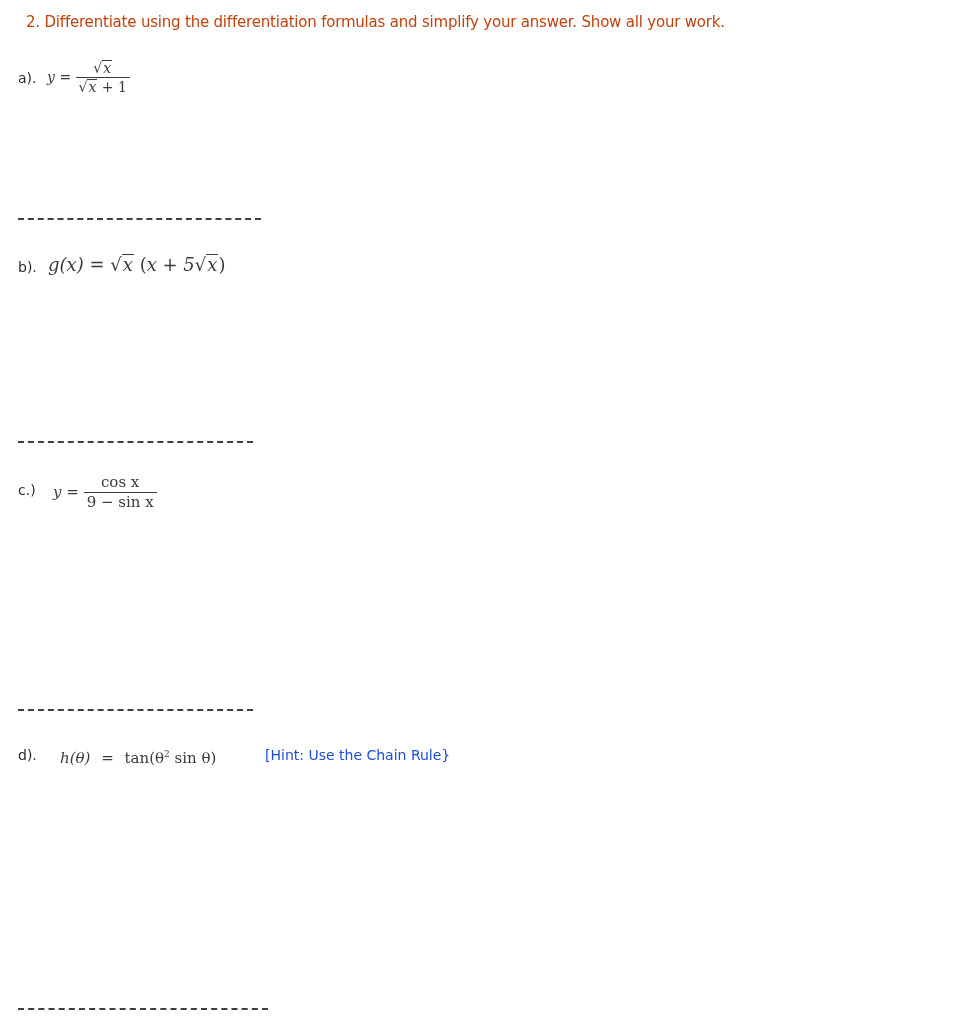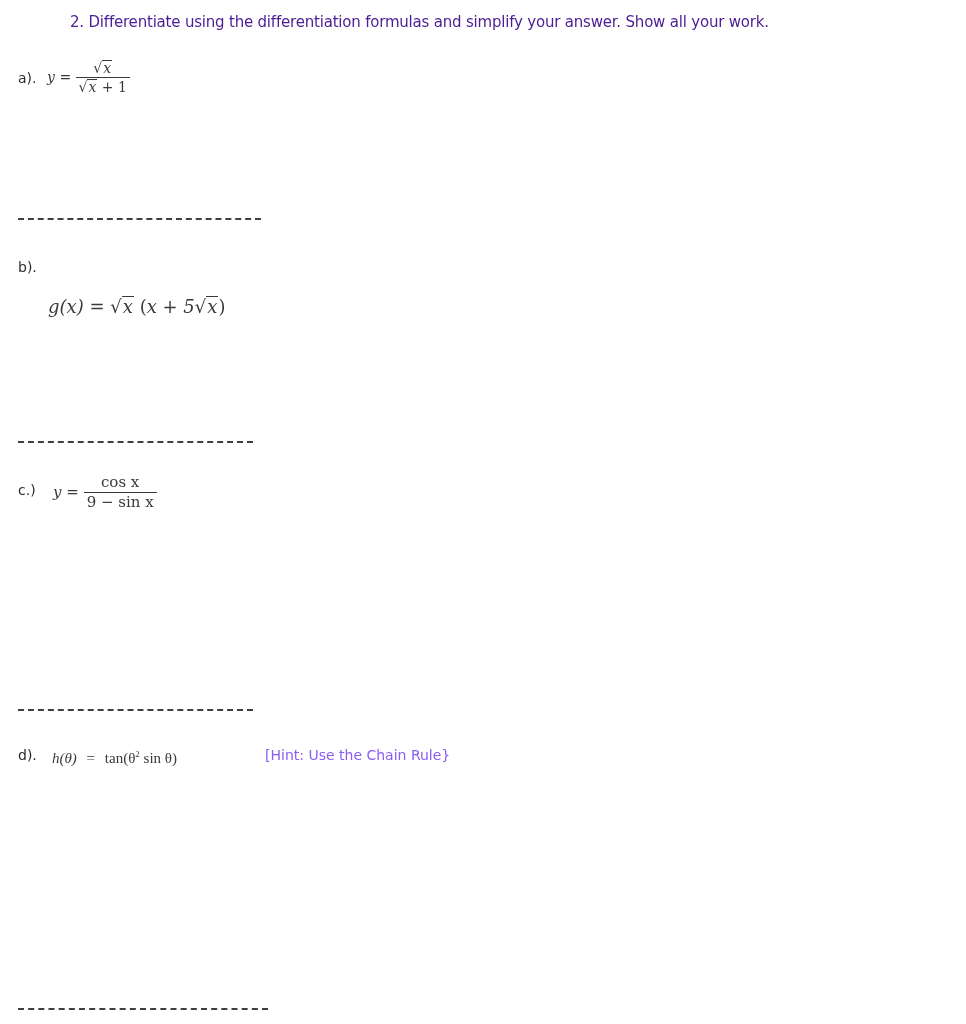--- a/index.html
+++ b/index.html
@@ -14,23 +14,22 @@
       overflow: hidden;
       color: #2b2b2b;
       font-family: "DejaVu Sans", sans-serif;
     }
     .heading {
       position: absolute;
       left: 26px;
       top: 13px;
       font-size: 15px;
       letter-spacing: -0.2px;
-      color: #4c1d95;
+      color: #c2410c;
       white-space: nowrap;
-      margin-left: 44px;
     }
     .label {
       position: absolute;
       font-family: "DejaVu Sans", sans-serif;
       font-size: 14px;
       color: #2d2d2d;
       white-space: nowrap;
     }
     .math {
       position: absolute;
@@ -70,21 +69,21 @@
     }
     .dashes {
       position: absolute;
       height: 0;
       border-top: 2px dashed #3f3f3f;
     }
     .hint {
       position: absolute;
       font-family: "DejaVu Sans", sans-serif;
       font-size: 14px;
-      color: #8b5cf6;
+      color: #1d4ed8;
       white-space: nowrap;
       text-align: right;
     }
     sup { font-size: 9px; vertical-align: 6px; }
   </style>
 </head>
 <body>
 
 <div class="heading">2. Differentiate using the differentiation formulas and simplify your answer.  Show all your work.</div>
 
@@ -106,21 +105,21 @@
           <span class="under">x</span>
       </span>
       <span>+ 1</span>
     </span>
   </span>
 </div>
 
 <div class="dashes" style="left:18px; top:218px; width:243px;"></div>
 
 <div class="label" style="left:18px; top:259px;">b).</div>
-<div class="math" style="left:48px; top:254px; font-size:18px;margin-top:42px;">
+<div class="math" style="left:48px; top:254px; font-size:18px;">
   <i>g(x)</i>
   <span>=</span>
   <span class="sqrt">
     <span class="rad">√</span>
       <span class="under">x</span>
   </span>
   <span>(</span><i>x + 5</i><span class="sqrt">
       <span class="rad">√</span>
       <span class="under">x</span>
     </span><span>)</span>
@@ -135,20 +134,20 @@
   <span class="frac">
     <span class="num">cos x</span>
     <span class="bar"></span>
     <span class="den">9 − sin x</span>
   </span>
 </div>
 
 <div class="dashes" style="left:18px; top:709px; width:235px;"></div>
 
 <div class="label" style="left:18px; top:747px;">d).</div>
-<div class="math" style="left:52px; top:749px; font-size:15px;font-family:Liberation Serif, serif;">
+<div class="math" style="left:60px; top:749px; font-size:15px;">
   <i>h(θ)</i>
   <span style="margin:0 6px;">=</span>
   <span>tan(θ</span><sup>2</sup><span> sin θ)</span>
 </div>
 <div class="hint" style="left:265px; top:747px;">[Hint: Use the Chain Rule}</div>
 
 <div class="dashes" style="left:18px; top:1008px; width:250px;"></div>
 
 </body></html>

